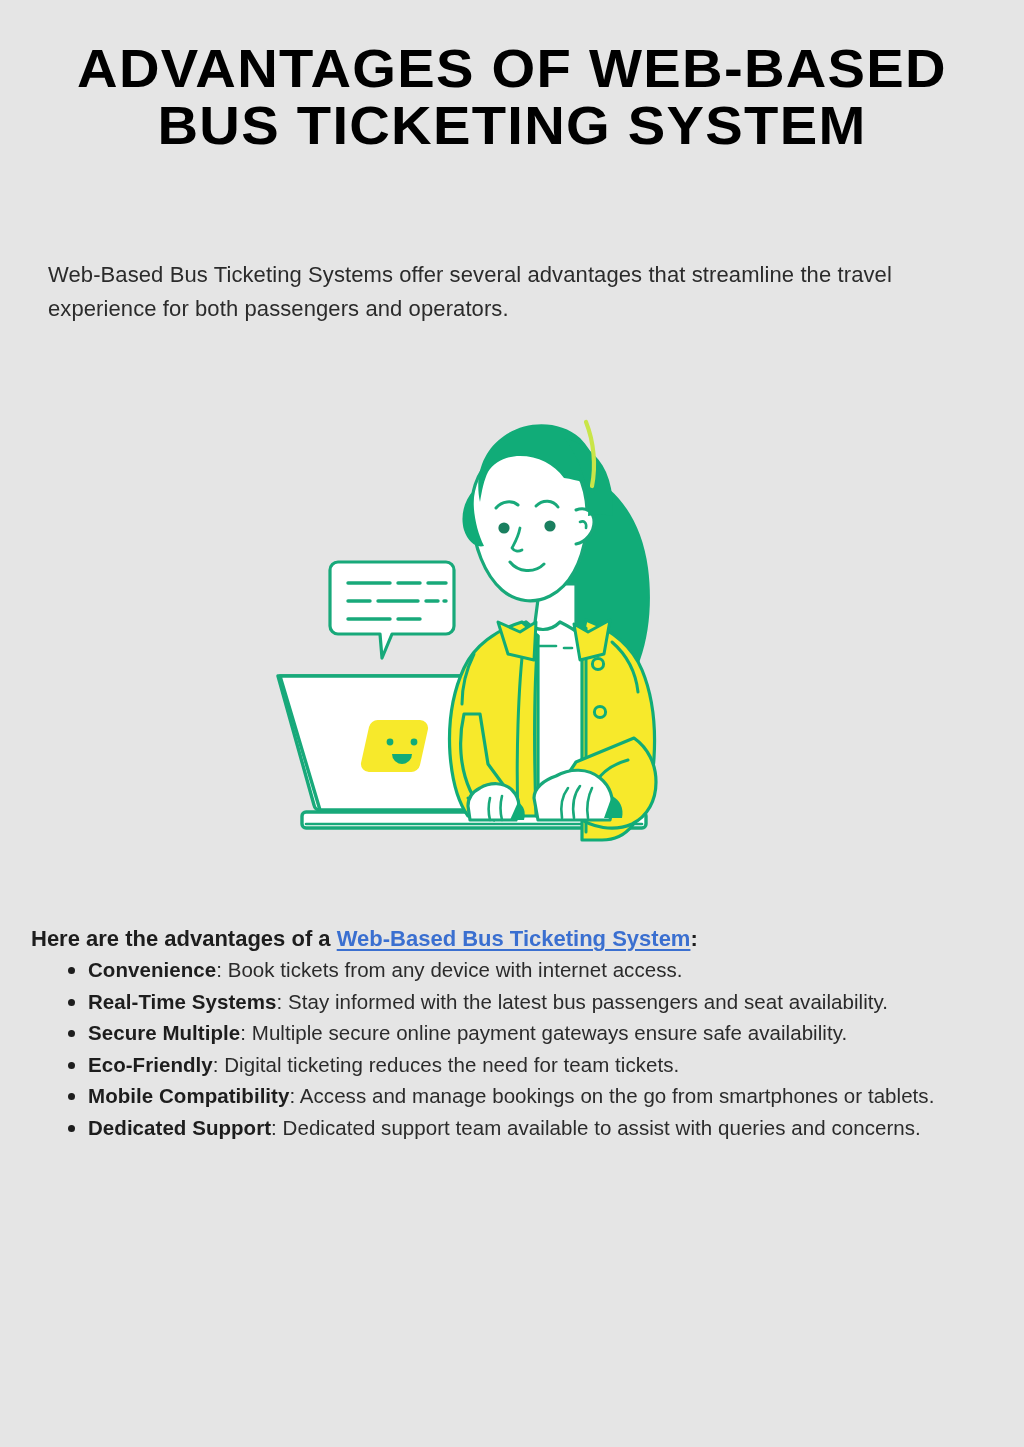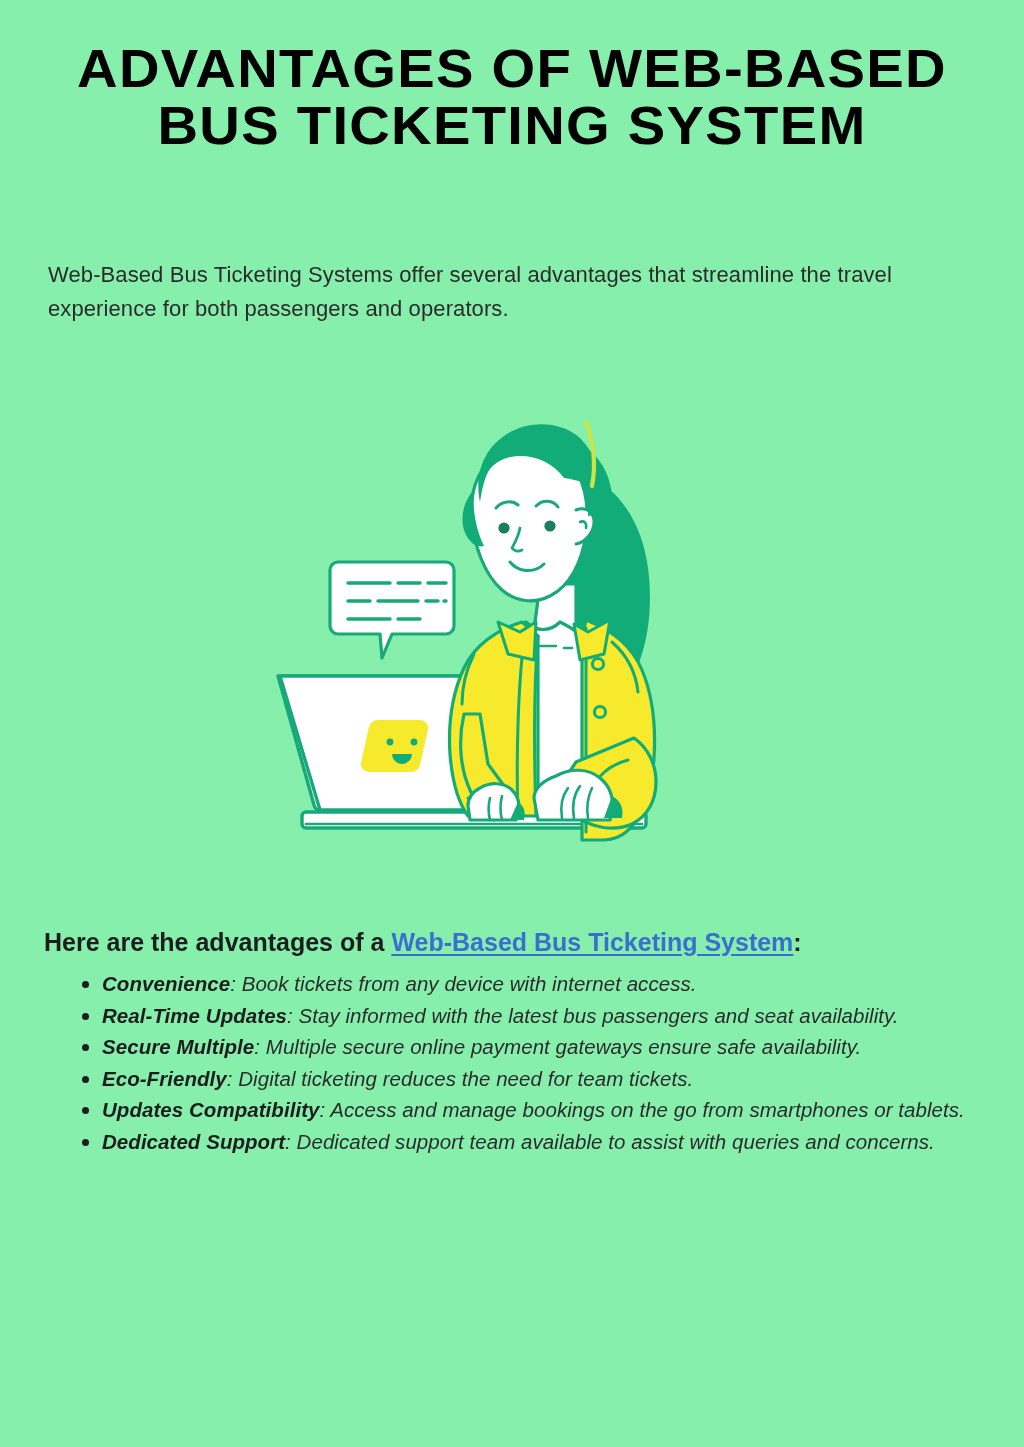--- a/index.html
+++ b/index.html
@@ -11,21 +11,21 @@
     width: 1024px;
     height: 1447px;
     position: relative;
     overflow: hidden;
     font-family: "Liberation Sans", sans-serif;
     color: #231f20;
   }
   .page {
     position: absolute;
     inset: 0;
-    background: #86efac;
+    background: #e5e5e5;
   }
 
   
   .title-block {
     position: absolute;
     left: 48px;
     top: 40px;
     width: 928px;
     text-align: center;
   }
@@ -61,45 +61,44 @@
     left: 268px;
     top: 398px;
     width: 492px;
     height: 452px;
   }
   .illustration svg { display: block; width: 100%; height: 100%; }
 
   
   .leadin {
     position: absolute;
-    left: 44px;
+    left: 31px;
     top: 902px;
     width: 920px;
-    font-size: 25px;
+    font-size: 22px;
     line-height: 30px;
     font-weight: 700;
     color: #1d1d1d;
   }
   .leadin a {
     color: #3a6fd0;
     text-decoration: underline;
     text-underline-offset: 3px;
     font-weight: 700;
   }
 
   
   .adv-list {
     position: absolute;
     left: 62px;
     top: 955px;
     width: 912px;
-    margin: 14px;
+    margin: 0;
     padding: 0 0 0 26px;
     list-style: none;
-    font-style: italic;
   }
   .adv-list li {
     position: relative;
     font-size: 20.5px;
     line-height: 30.5px;
     color: #2b2b2b;
     margin: 0 0 1px 0;
     padding-left: 0;
     letter-spacing: 0.05px;
   }
@@ -242,20 +241,20 @@
         <path d="M344 398c8 4 12 12 10 22h-18z" fill="#11ac78"></path>
         <path d="M250 404c6 4 8 10 6 18h-14z" fill="#11ac78"></path>
       </g>
     </svg>
   </div>
 
   <p class="leadin"><span>Here are the advantages of a </span><a href="#">Web-Based Bus Ticketing System</a><span>:</span></p>
 
   <ul class="adv-list">
     <li><b>Convenience</b><span>: </span><span>Book tickets from any device with internet access.</span></li>
-    <li><b>Real-Time Updates</b><span>: </span><span>Stay informed with the latest bus passengers and seat availability.</span></li>
+    <li><b>Real-Time Systems</b><span>: </span><span>Stay informed with the latest bus passengers and seat availability.</span></li>
     <li><b>Secure Multiple</b><span>: </span><span>Multiple secure online payment gateways ensure safe availability.</span></li>
     <li><b>Eco-Friendly</b><span>: </span><span>Digital ticketing reduces the need for team tickets.</span></li>
-    <li><b>Updates Compatibility</b><span>: </span><span>Access and manage bookings on the go from smartphones or tablets.</span></li>
+    <li><b>Mobile Compatibility</b><span>: </span><span>Access and manage bookings on the go from smartphones or tablets.</span></li>
     <li><b>Dedicated Support</b><span>: </span><span>Dedicated support team available to assist with queries and concerns.</span></li>
   </ul>
 
 </div>
 
 </body></html>

